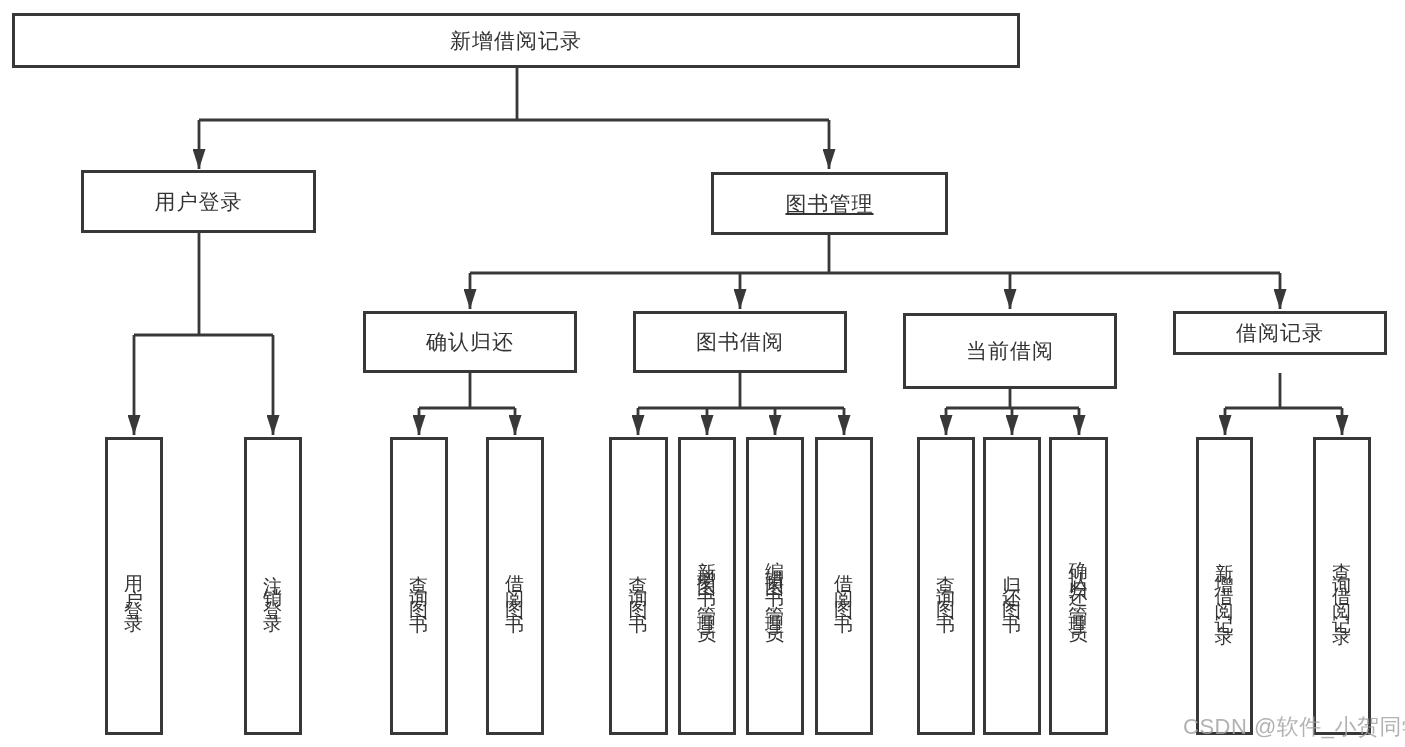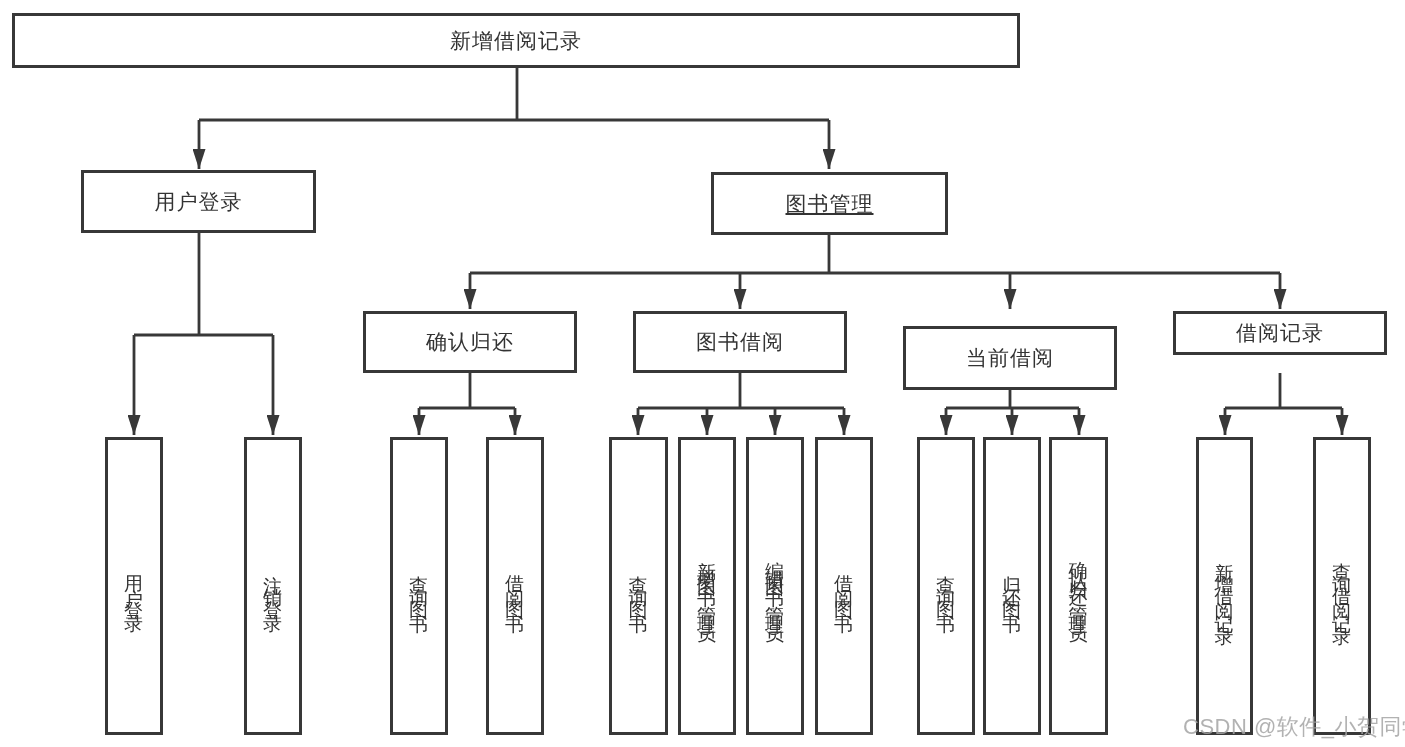--- a/index.html
+++ b/index.html
@@ -116,21 +116,21 @@
   <div class="node h" style="left: 711px; top: 172px; width: 237px; height: 63px; text-decoration: underline;">
     <span>图书管理</span>
   </div>
 
   <div class="node h" style="left: 363px; top: 311px; width: 214px; height: 62px;">
     <span>确认归还</span>
   </div>
   <div class="node h" style="left: 633px; top: 311px; width: 214px; height: 62px;">
     <span>图书借阅</span>
   </div>
-  <div class="node h" style="left: 903px; top: 326px; width: 214px; height: 64px;">
+  <div class="node h" style="left: 903px; top: 313px; width: 214px; height: 76px;">
     <span>当前借阅</span>
   </div>
   <div class="node h" style="left: 1173px; top: 311px; width: 214px; height: 44px;">
     <span>借阅记录</span>
   </div>
 
   <div class="node v" style="left: 105px; top: 437px; width: 58px; height: 298px;">
     <span>用户登录</span>
   </div>
   <div class="node v" style="left: 244px; top: 437px; width: 58px; height: 298px;">

